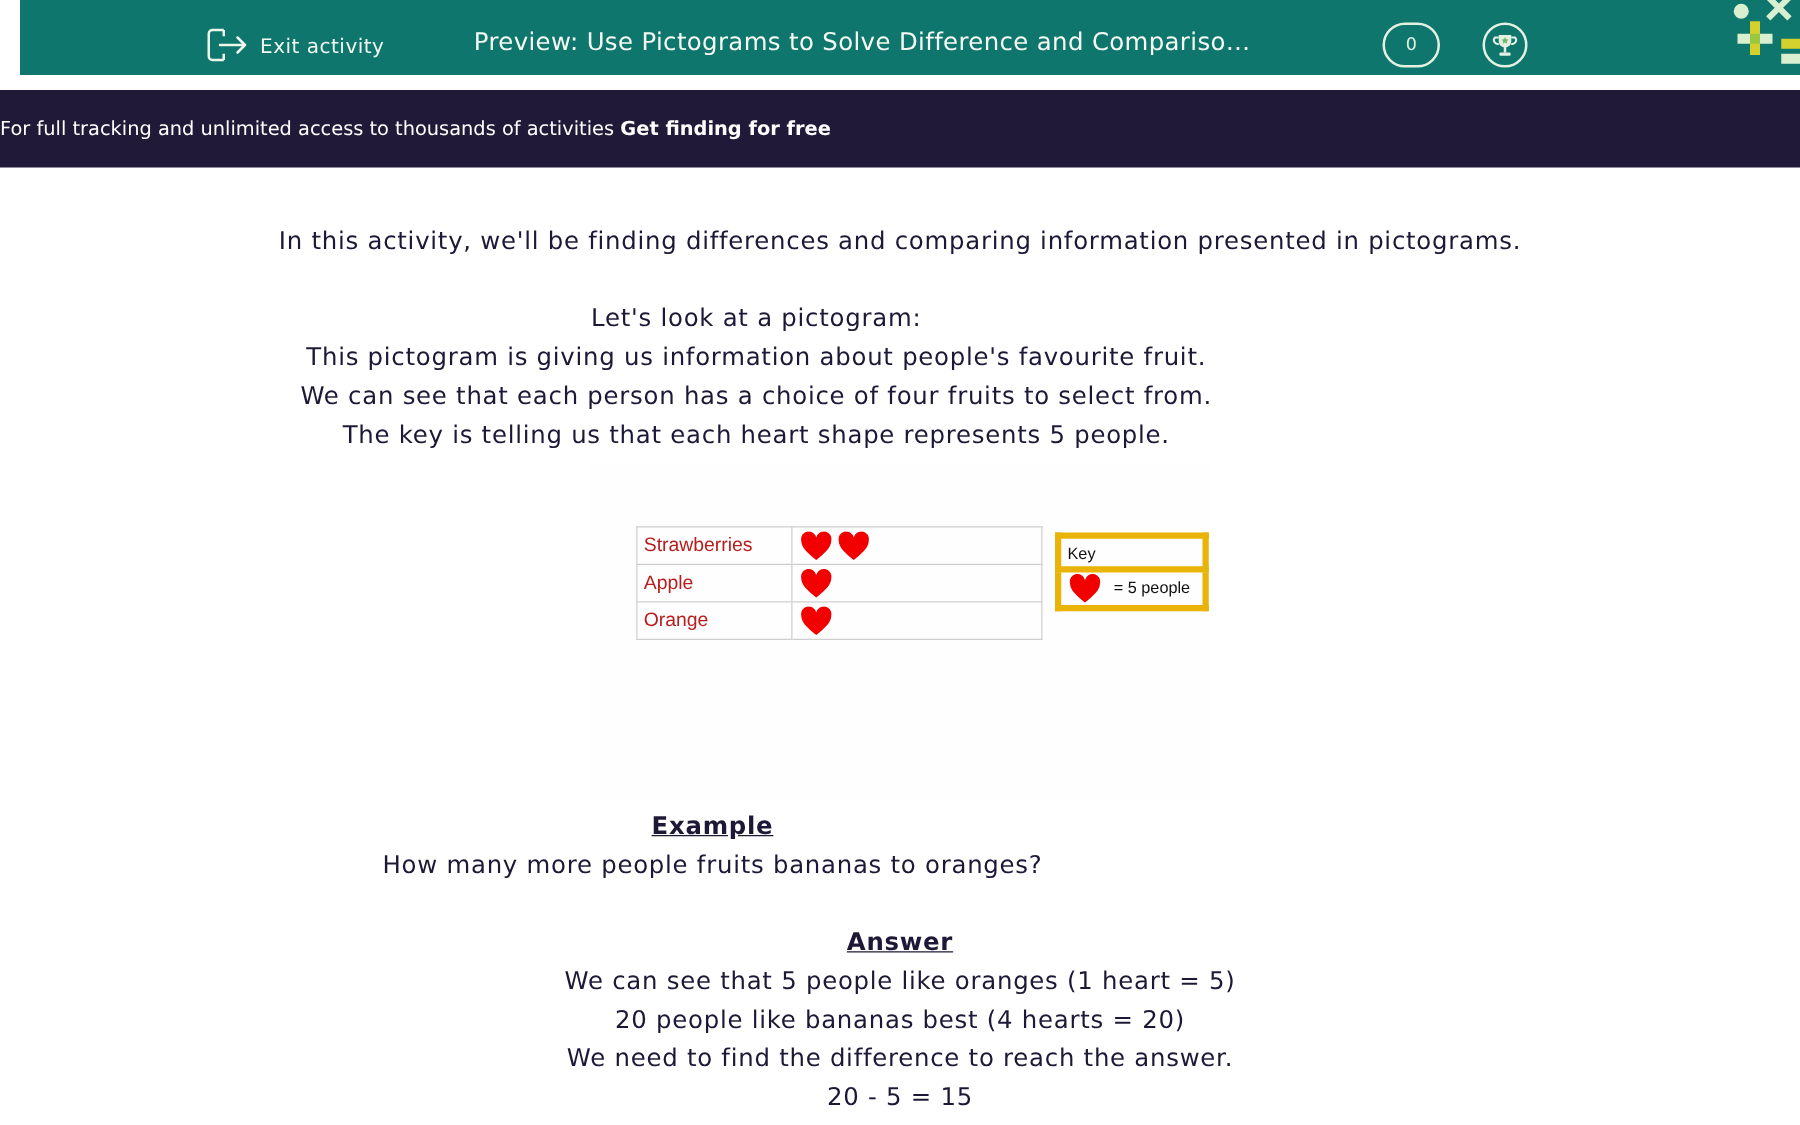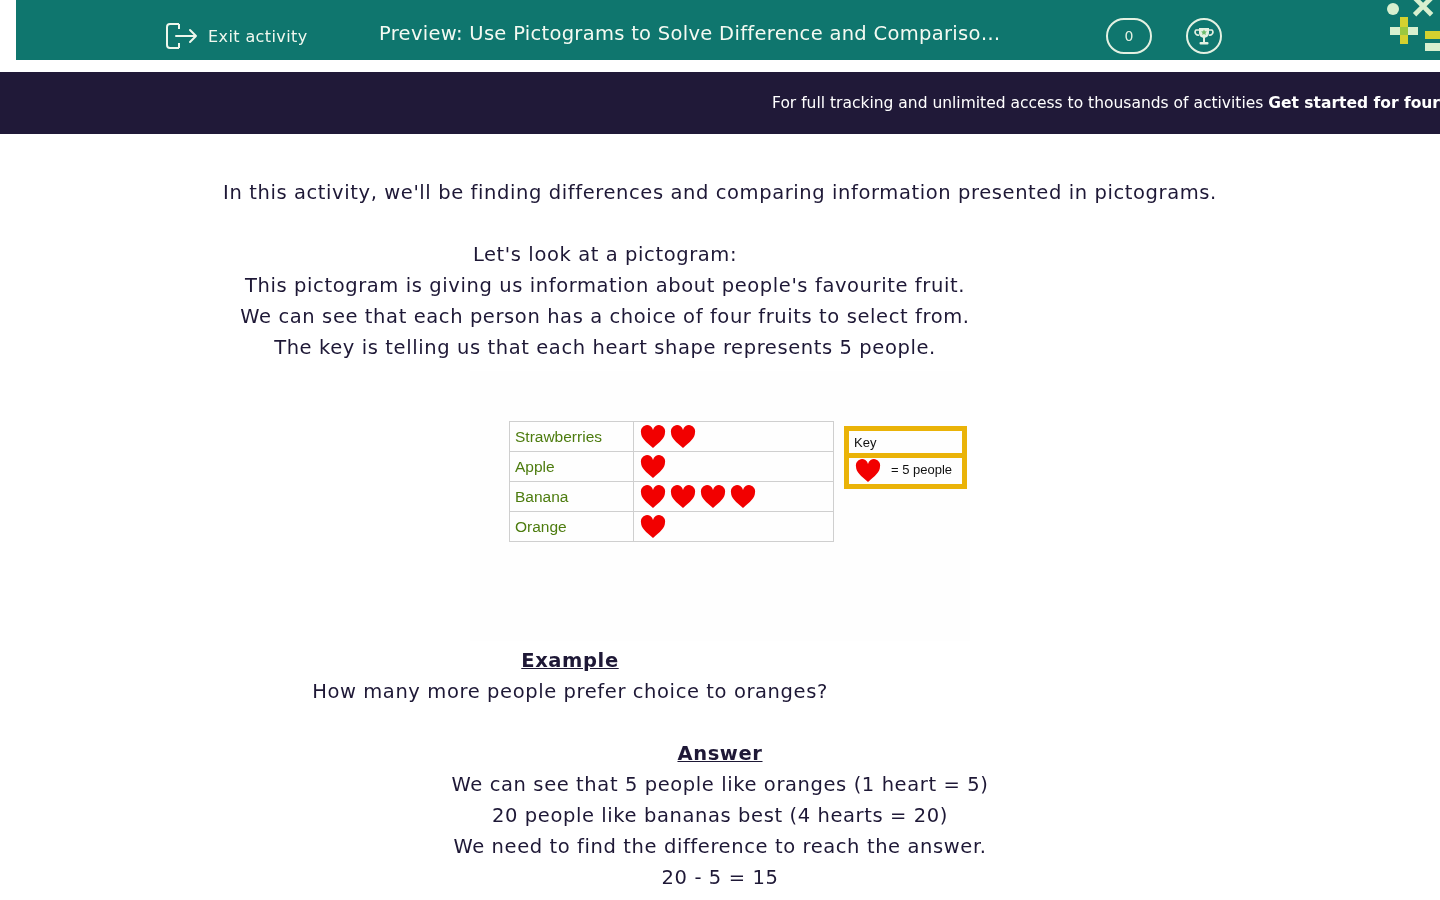--- a/index.html
+++ b/index.html
@@ -8,31 +8,31 @@
 
     .topbar { position: absolute; left: 16px; top: 0; width: 1440px; height: 60px; background: #0f766e; }
     .exit { position: absolute; left: 149px; top: 20px; height: 32px; display: flex; align-items: center; cursor: pointer; color: #eef7ec; }
     .exit svg { width: 34px; height: 30px; }
     .exit span { margin-left: 9px; font-size: 16px; letter-spacing: 0.4px; color: #f1f8ef; }
     .title { position: absolute; left: 363px; top: 22px; width: 630px; font-size: 19.5px; color: #f4faf2; white-space: nowrap; overflow: hidden; text-overflow: ellipsis; letter-spacing: 0.3px; }
     .score { position: absolute; left: 1090px; top: 18px; width: 46px; height: 36px; border: 2px solid #e4f1e2; border-radius: 18px; display: flex; align-items: center; justify-content: center; color: #e4f1e2; font-size: 14px; cursor: pointer; }
     .trophy { position: absolute; left: 1170px; top: 18px; width: 36px; height: 36px; border: 2px solid #e4f1e2; border-radius: 50%; display: flex; align-items: center; justify-content: center; cursor: pointer; }
     .logo { position: absolute; left: 1368px; top: 0; width: 72px; height: 56px; }
 
-    .banner { position: absolute; left: 0; top: 72px; width: 1440px; height: 62px; background: #201938; display: flex; align-items: center; justify-content: flex-end; color: #ffffff; font-size: 15.5px; }
+    .banner { position: absolute; left: 0; top: 72px; width: 1440px; height: 62px; background: #201938; display: flex; align-items: center; justify-content: flex-start; color: #ffffff; font-size: 15.5px; }
     .banner .cta { font-weight: bold; margin-left: 5px; cursor: pointer; }
 
     .content { position: absolute; left: 0; top: 134px; width: 1440px; text-align: center; color: #1e1836; font-size: 19.5px; letter-spacing: 0.6px; }
     .line { display: block; height: 31px; line-height: 31px; white-space: nowrap; }
     .intro { position: absolute; left: 0; top: 43px; width: 1440px; }
     .para { position: absolute; left: 0; top: 105px; width: 1210px; }
 
     .picto { position: absolute; left: 470px; top: 371px; width: 500px; height: 270px; background: #fefefe; }
     .ptable { position: absolute; left: 39px; top: 50px; border-collapse: collapse; font-family: "Liberation Sans", sans-serif; }
-    .ptable td { border: 1px solid #cfcfcf; height: 30px; padding: 0 5px; font-size: 15.5px; color: #4d7c0f; text-align: left; }
+    .ptable td { border: 1px solid #cfcfcf; height: 30px; padding: 0 5px; font-size: 15.5px; color: #b91c1c; text-align: left; }
     .ptable td.name { width: 124px; }
     .ptable td.hearts { width: 200px; padding-left: 6px; }
     .heart { display: inline-block; width: 26px; height: 24px; margin-right: 4px; vertical-align: middle; }
     .keybox { position: absolute; left: 374px; top: 55px; border-collapse: collapse; font-family: "Liberation Sans", sans-serif; }
     .keybox td { border: 5px solid #eab308; width: 118px; text-align: left; padding: 0 5px; color: #111; }
     .keybox .khead { height: 27px; font-size: 13px; }
     .keybox .kval { height: 31px; font-size: 13px; }
     .keybox .kval .heart { margin-right: 10px; margin-left: 1px; }
 
     .example { position: absolute; left: 0; top: 511px; width: 1140px; }
@@ -75,41 +75,41 @@
     <rect x="6" y="27" width="28" height="8" fill="#d8f0cf"></rect>
     <rect x="16" y="17" width="8" height="27" fill="#d4d12f"></rect>
     <rect x="16" y="27" width="8" height="8" fill="#9bc73f"></rect>
     <rect x="41" y="31" width="22" height="8" fill="#d4d12f"></rect>
     <rect x="41" y="43" width="22" height="8" fill="#d8f0cf"></rect>
   </svg>
 </div>
 
 <div class="banner">
   <span>For full tracking and unlimited access to thousands of activities</span>
-  <span class="cta">Get started for four</span>
+  <span class="cta">Get finding for free</span>
 </div>
 
 <div class="content">
   <div class="intro">
     <span class="line">In this activity, we'll be finding differences and comparing information presented in pictograms.</span>
   </div>
 
   <div class="para">
     <span class="line">Let's look at a pictogram:</span>
     <span class="line">This pictogram is giving us information about people's favourite fruit.</span>
     <span class="line">We can see that each person has a choice of four fruits to select from.</span>
     <span class="line">The key is telling us that each heart shape represents 5 people.</span>
   </div>
 
   <div class="example">
     <span class="line hd">Example</span>
     <span class="line">
       <span>How many</span>
       <b>more</b>
-      <span>people prefer choice to oranges?</span>
+      <span>people fruits bananas to oranges?</span>
     </span>
   </div>
 
   <div class="answer">
     <span class="line hd">Answer</span>
     <span class="line">We can see that 5 people like oranges (1 heart = 5)</span>
     <span class="line">20 people like bananas best (4 hearts = 20)</span>
     <span class="line">We need to find the difference to reach the answer.</span>
     <span class="line">20 - 5 = 15</span>
   </div>
@@ -126,32 +126,20 @@
               <path d="M13 23 C6 17 1 13 1 7.5 A6 6 0 0 1 13 5 A6 6 0 0 1 25 7.5 C25 13 20 17 13 23 Z" fill="#f20000"></path>
             </svg></td>
         </tr>
         <tr>
           <td class="name">Apple</td>
           <td class="hearts"><svg class="heart" viewBox="0 0 26 24">
               <path d="M13 23 C6 17 1 13 1 7.5 A6 6 0 0 1 13 5 A6 6 0 0 1 25 7.5 C25 13 20 17 13 23 Z" fill="#f20000"></path>
             </svg></td>
         </tr>
         <tr>
-          <td class="name">Banana</td>
-          <td class="hearts"><svg class="heart" viewBox="0 0 26 24">
-              <path d="M13 23 C6 17 1 13 1 7.5 A6 6 0 0 1 13 5 A6 6 0 0 1 25 7.5 C25 13 20 17 13 23 Z" fill="#f20000"></path>
-            </svg><svg class="heart" viewBox="0 0 26 24">
-              <path d="M13 23 C6 17 1 13 1 7.5 A6 6 0 0 1 13 5 A6 6 0 0 1 25 7.5 C25 13 20 17 13 23 Z" fill="#f20000"></path>
-            </svg><svg class="heart" viewBox="0 0 26 24">
-              <path d="M13 23 C6 17 1 13 1 7.5 A6 6 0 0 1 13 5 A6 6 0 0 1 25 7.5 C25 13 20 17 13 23 Z" fill="#f20000"></path>
-            </svg><svg class="heart" viewBox="0 0 26 24">
-              <path d="M13 23 C6 17 1 13 1 7.5 A6 6 0 0 1 13 5 A6 6 0 0 1 25 7.5 C25 13 20 17 13 23 Z" fill="#f20000"></path>
-            </svg></td>
-        </tr>
-        <tr>
           <td class="name">Orange</td>
           <td class="hearts"><svg class="heart" viewBox="0 0 26 24">
               <path d="M13 23 C6 17 1 13 1 7.5 A6 6 0 0 1 13 5 A6 6 0 0 1 25 7.5 C25 13 20 17 13 23 Z" fill="#f20000"></path>
             </svg></td>
         </tr>
       </tbody>
   </table>
   <table class="keybox">
     <tbody>
         <tr>

